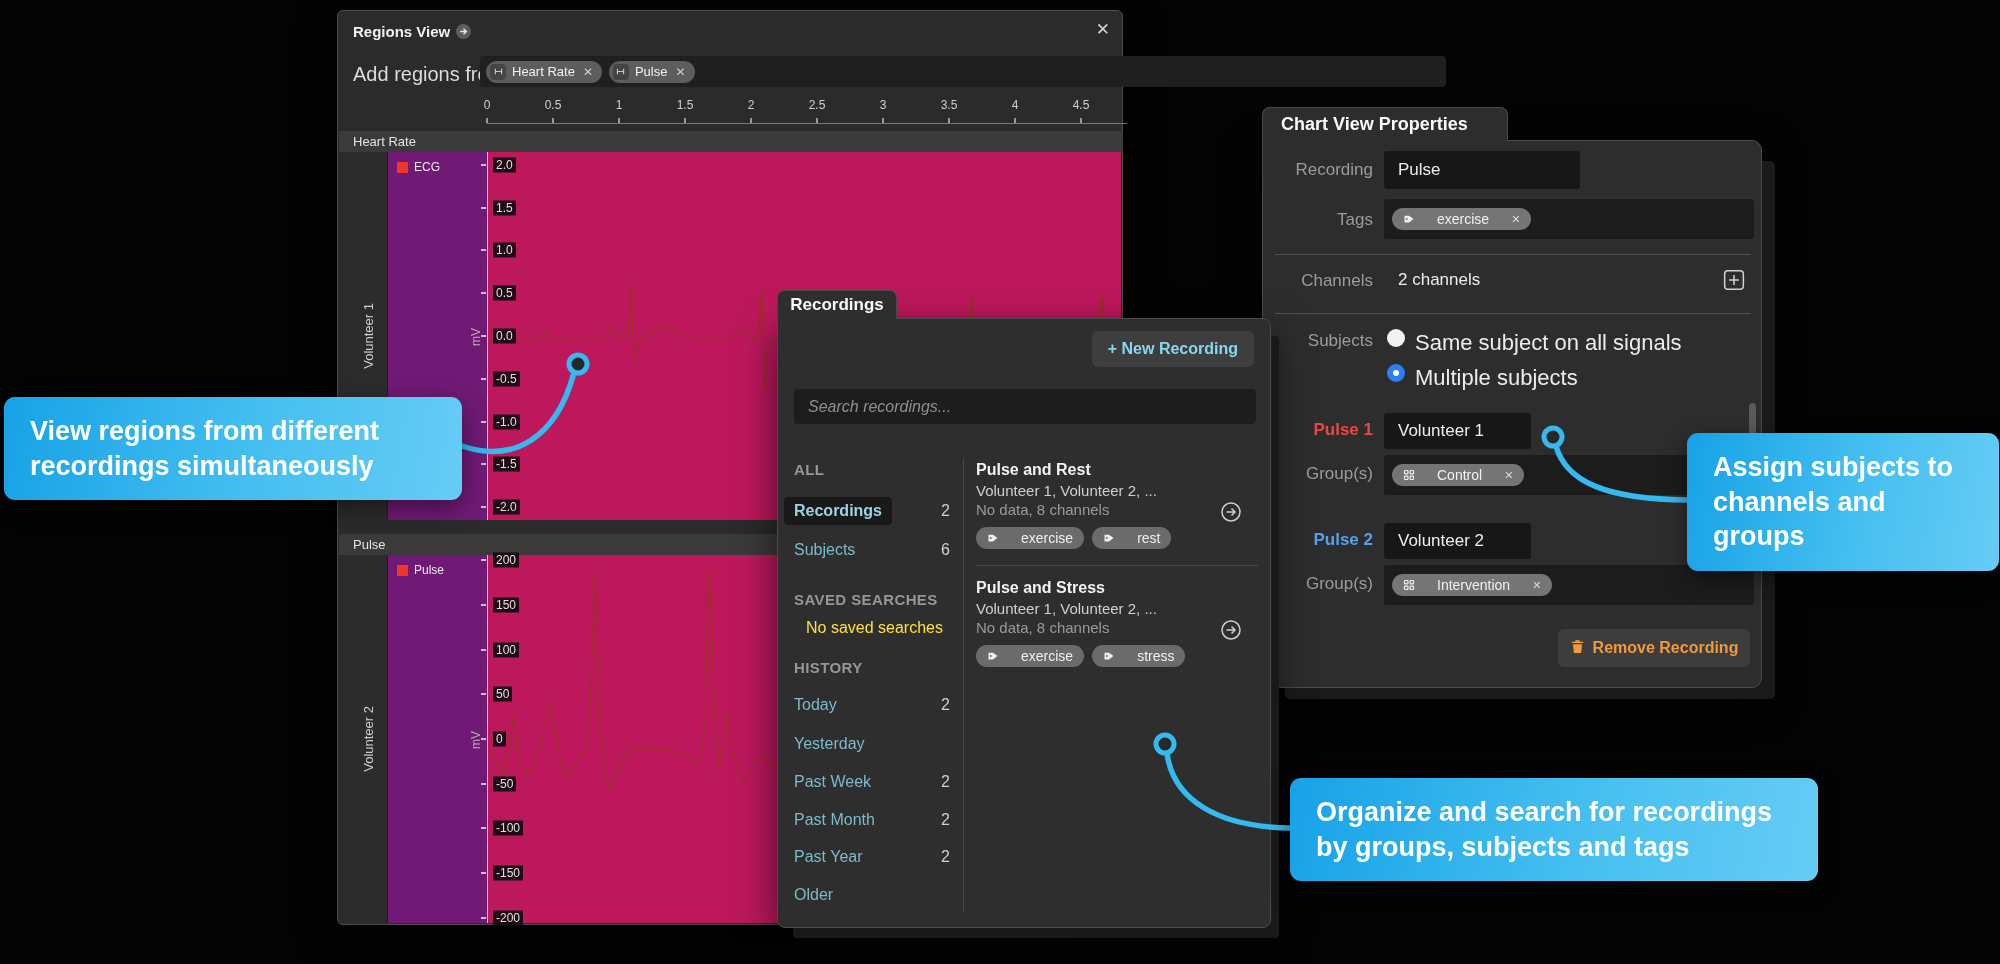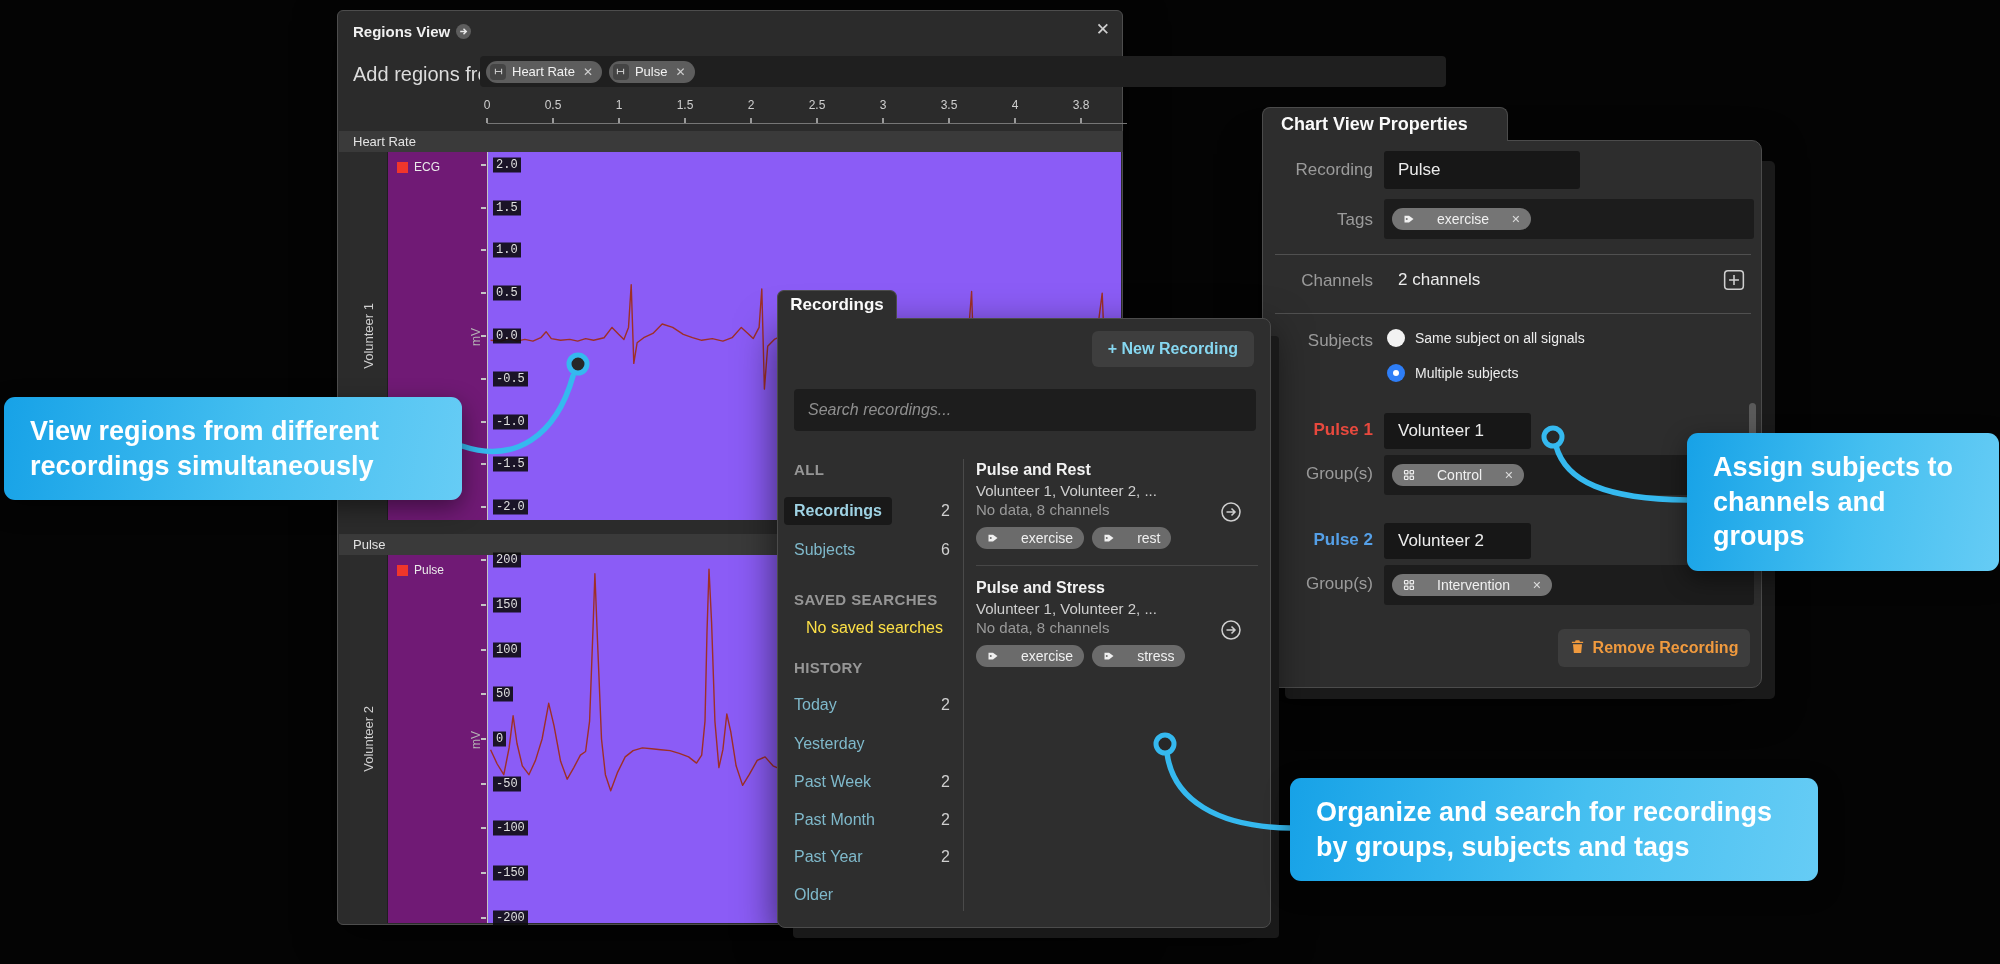--- a/index.html
+++ b/index.html
@@ -32,36 +32,36 @@
   .chart-block { left:12px; width:771px; height:368px; background:#262626; display:flex; }
   .subj-strip { width:38px; background:#2c2c2c; border-right:1px solid #1f1f1f;
     display:flex; align-items:center; justify-content:center; }
   .subj-strip span { writing-mode:vertical-rl; transform:rotate(180deg); color:#cfcfcf; font-size:13px; }
   .legend-col { width:99px; background:#701a75; position:relative; }
   .legend-item { display:flex; align-items:center; gap:6px; margin:8px 0 0 9px; }
   .legend-sq { width:11px; height:11px; }
   .legend-name { color:#eaeaea; font-size:12px; }
   .ylabel { position:absolute; right:2px; top:50%; transform:rotate(-90deg) translateX(6px);
     color:#b5b5b5; font-size:12px; }
-  .plot { flex:1; position:relative; background:#8b5cf6; border-left:1.5px solid #c4c4c4;font-family:Liberation Mono, monospace; }
+  .plot { flex:1; position:relative; background:#be185d; border-left:1.5px solid #c4c4c4; }
   .plot svg { position:absolute; left:0; top:0; }
   .ytick { position:absolute; left:5px; transform:translateY(-50%); background:rgba(10,10,10,.88);
     color:#e0e0e0; font-size:12px; padding:0 3px; line-height:15px; }
   .ydash { position:absolute; left:-7px; width:5px; height:2px; background:#c4c4c4; }
 
   
   #rec-tab { left:777px; top:290px; width:120px; height:29px; background:#2e2e2e;
     border:1px solid #4b4b4b; border-bottom:none; border-radius:7px 7px 0 0; z-index:31;
     color:#fafafa; font-size:17px; font-weight:700; text-align:center; line-height:28px; }
   #rec-body { left:777px; top:318px; width:494px; height:610px; background:#2e2e2e;
     border:1px solid #4b4b4b; border-radius:0 8px 8px 8px; z-index:30;
     box-shadow:12px 14px 0 -4px #191919, 0 14px 40px rgba(0,0,0,.6); }
   #new-rec-btn { right:16px; top:12px; height:36px; background:#3e3e3e; border-radius:6px;
     color:#86d7f0; font-size:16px; font-weight:700; padding:0 16px; line-height:36px; cursor:pointer; }
-  #rec-search { left:16px; top:70px; width:462px; height:42px; background:#1d1d1d; border:none;
+  #rec-search { left:16px; top:70px; width:462px; height:35px; background:#1d1d1d; border:none;
     border-radius:4px; color:#e5e5e5; font-size:16px; font-style:italic; padding:0 14px; outline:none; }
   #rec-search::placeholder { color:#8f8f8f; }
   #rec-divider { left:185px; top:140px; width:1px; height:452px; background:#4a4a4a; }
   .sb-row { left:16px; width:156px; display:flex; justify-content:space-between; align-items:center; }
   .sb-header { color:#969696; font-size:15px; font-weight:700; letter-spacing:.4px; }
   .sb-link { color:#7fb9cb; font-size:16px; cursor:pointer; }
   .sb-count { color:#d0d0d0; font-size:16px; }
   .sb-sel { background:#191919; border-radius:4px; padding:5px 10px; margin-left:-10px;
     color:#9fd3e4; font-weight:700; }
   .sb-empty { color:#fde047; font-size:16px; }
@@ -88,21 +88,21 @@
     color:#ececec; font-size:17px; padding-left:14px; display:flex; align-items:center; }
   .cvp-field { position:absolute; left:121px; width:370px; height:40px; background:#1c1c1c;
     border-radius:3px; display:flex; align-items:center; padding-left:8px; }
   .cvp-field .pill { background:#757575; }
   .cvp-div { position:absolute; left:12px; width:476px; height:1px; background:#505050; }
   .radio { position:absolute; left:124px; width:18px; height:18px; border-radius:50%; cursor:pointer; }
   .radio.off { background:#f2f2f2; }
   .radio.on { background:#2e7ef7; }
   .radio.on::after { content:""; position:absolute; left:6px; top:6px; width:6px; height:6px;
     border-radius:50%; background:#fff; }
-  .radio-label { position:absolute; left:152px; color:#ececec; font-size:14px; }
+  .radio-label { position:absolute; left:152px; color:#ececec; font-size:22px; }
   .ch-red { color:#e8493e !important; font-weight:700; }
   .ch-blue { color:#55a0e8 !important; font-weight:700; }
   #remove-btn { position:absolute; left:295px; top:488px; width:192px; height:38px; background:#3d3d3d;
     border-radius:6px; color:#f09a3e; font-size:16px; font-weight:700; display:flex; gap:8px;
     align-items:center; justify-content:center; cursor:pointer; }
   #plus-btn { position:absolute; right:16px; top:128px; width:22px; height:22px; color:#cfcfcf; cursor:pointer; }
   #cvp-scroll { position:absolute; right:5px; top:262px; width:7px; height:85px; background:#5a5a5a;
     border-radius:4px; cursor:pointer; }
 
   
@@ -162,21 +162,21 @@
       <div class="xlab" style="left: 264px;">2</div>
       <div class="xdash" style="left: 264px;"></div>
       <div class="xlab" style="left: 330px;">2.5</div>
       <div class="xdash" style="left: 330px;"></div>
       <div class="xlab" style="left: 396px;">3</div>
       <div class="xdash" style="left: 396px;"></div>
       <div class="xlab" style="left: 462px;">3.5</div>
       <div class="xdash" style="left: 462px;"></div>
       <div class="xlab" style="left: 528px;">4</div>
       <div class="xdash" style="left: 528px;"></div>
-      <div class="xlab" style="left: 594px;">3.8</div>
+      <div class="xlab" style="left: 594px;">4.5</div>
       <div class="xdash" style="left: 594px;"></div>
     </div>
 
   <div class="abs section-bar" style="top:120px;">Heart Rate</div>
   <div class="abs chart-block" style="top:141px;">
     <div class="subj-strip">
       <span>Volunteer 1</span>
     </div>
     <div class="legend-col">
       <div class="legend-item">

